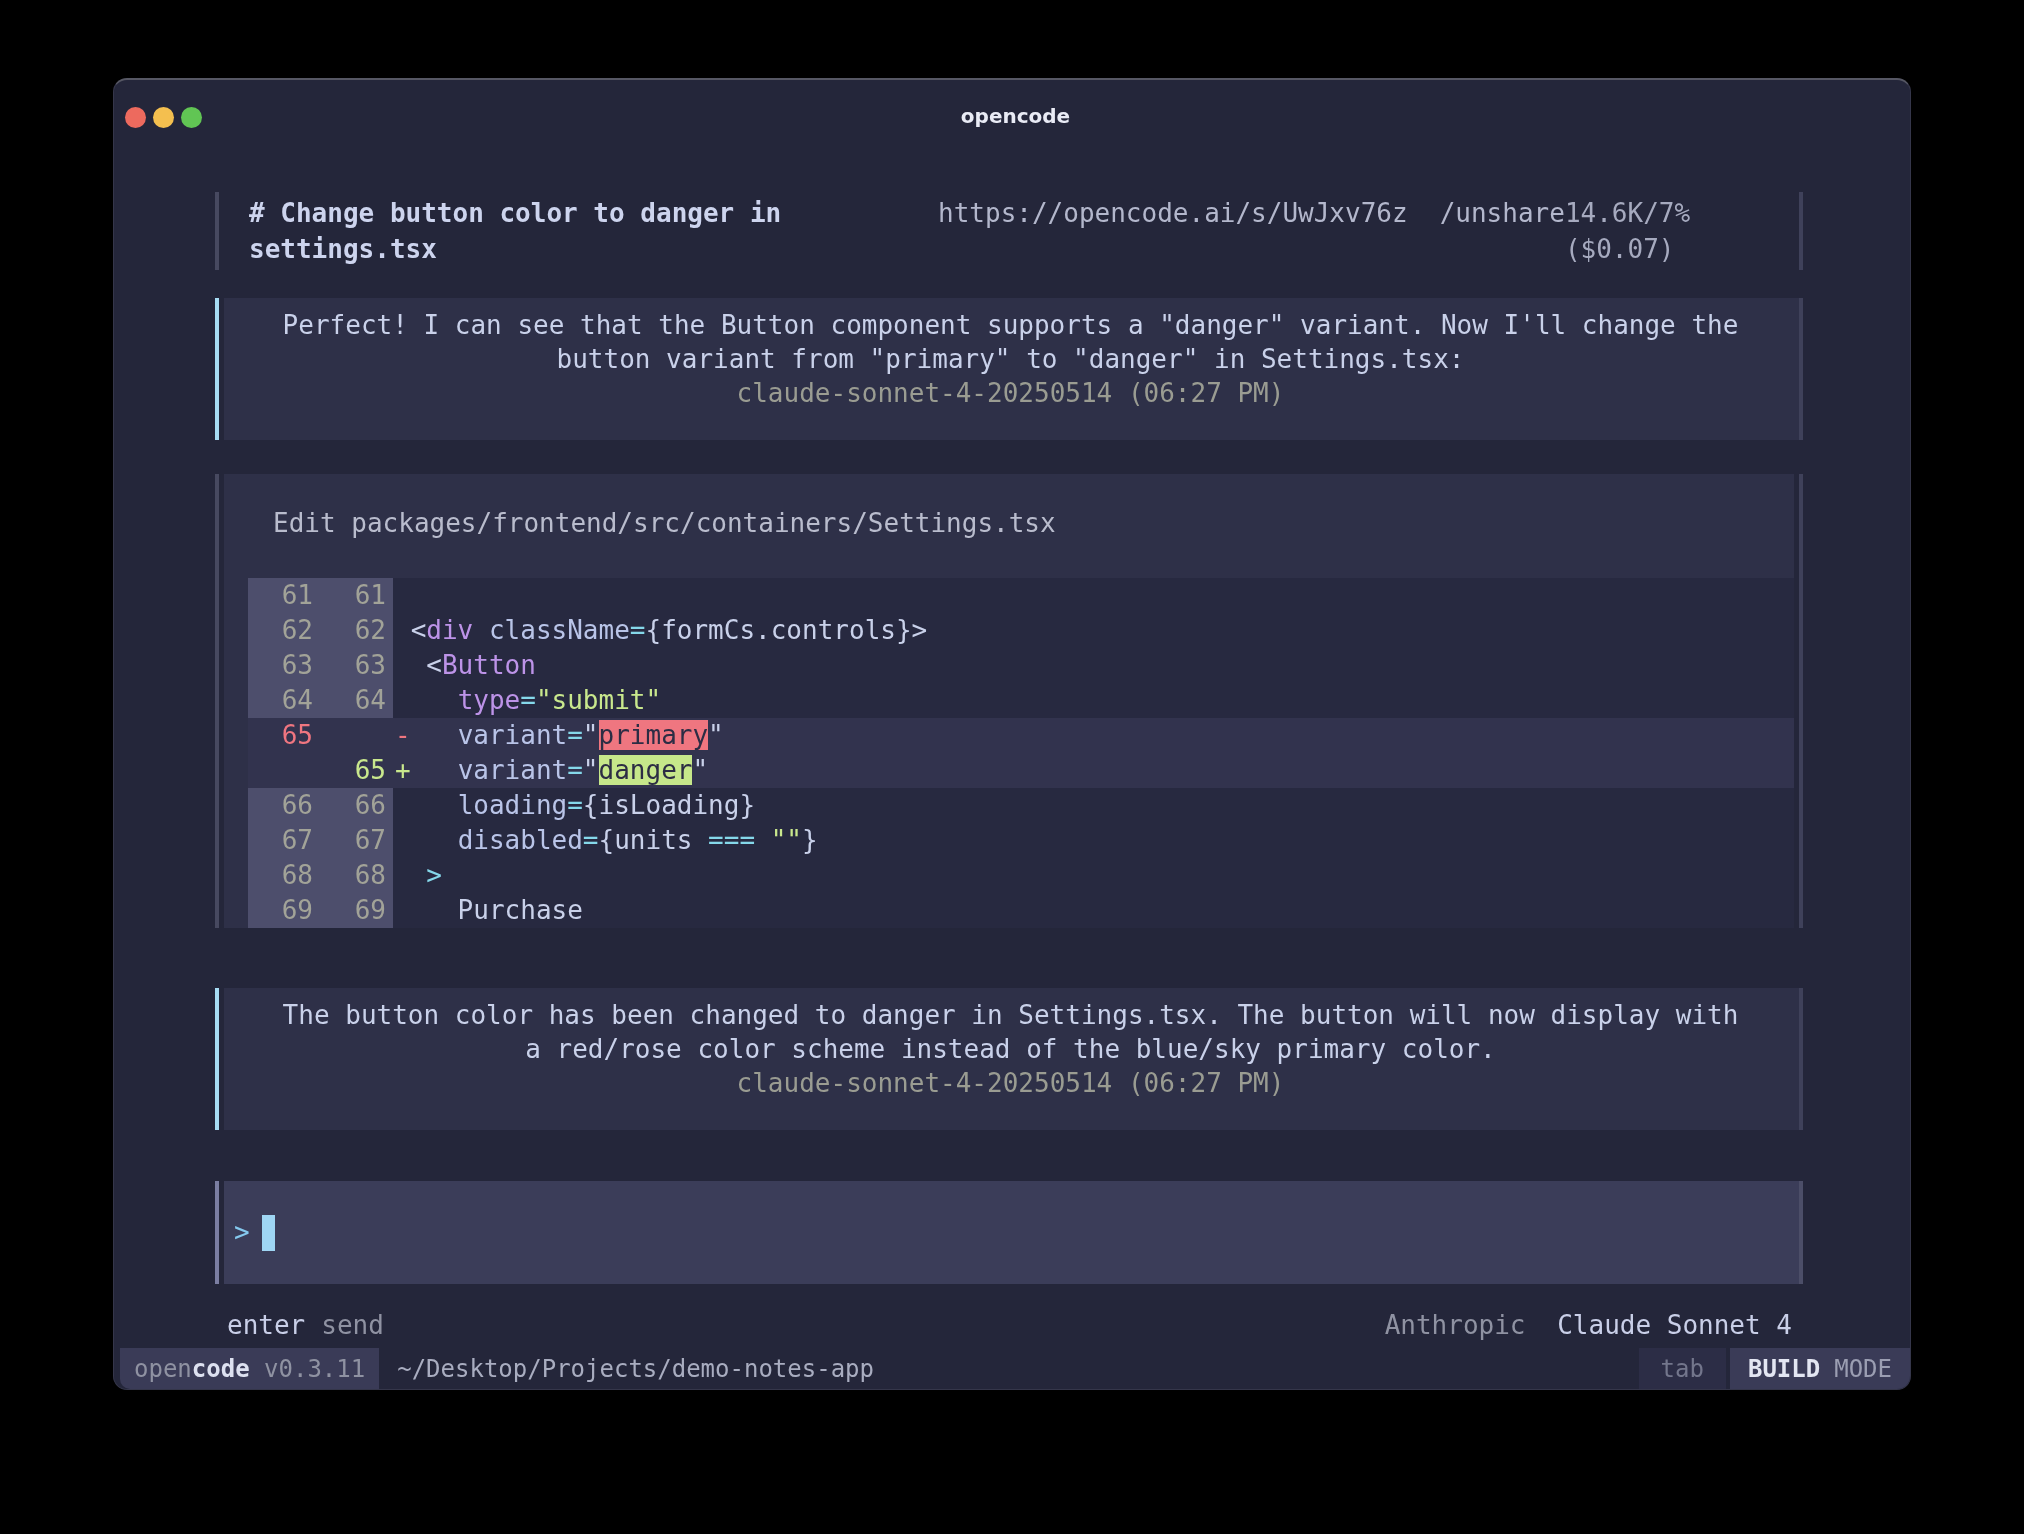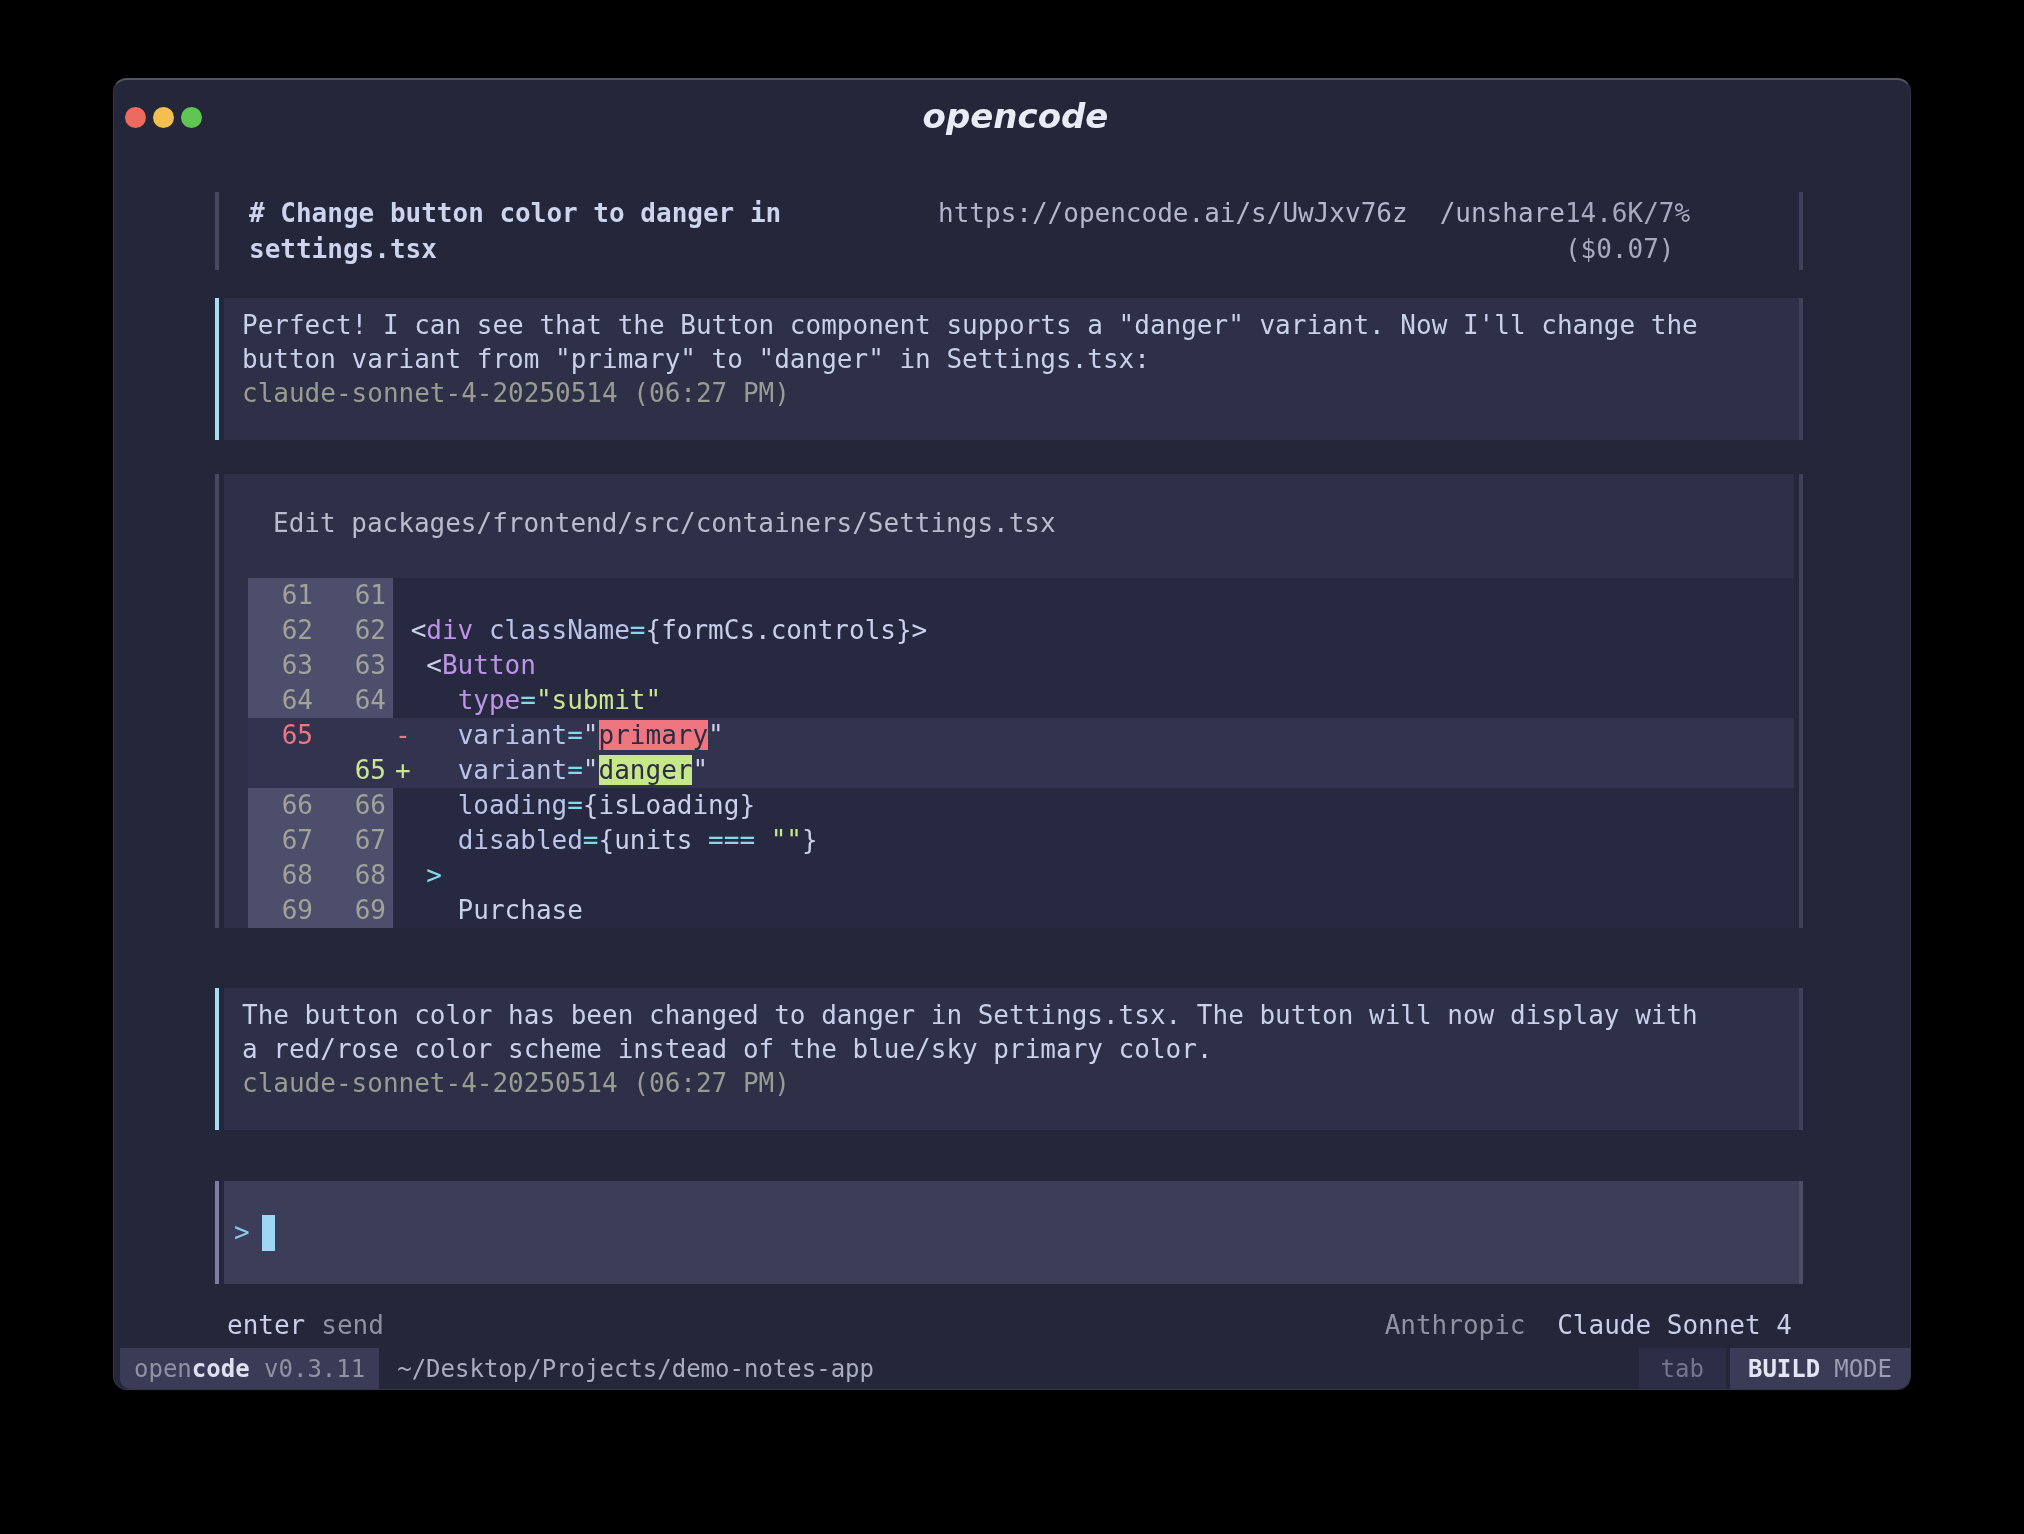--- a/index.html
+++ b/index.html
@@ -39,35 +39,35 @@
     background:var(--bg-window);border-radius:14px;overflow:hidden;
     border:1px solid #35364a;border-top:2px solid #565764;
   }
   .titlebar{position:relative;height:72px;}
   .traffic{position:absolute;left:11px;top:27px;display:flex;gap:7px;}
   .light{width:21px;height:21px;border-radius:50%;}
   .light.red{background:#ed6a5e;}
   .light.yellow{background:#f4bf4f;}
   .light.green{background:#61c554;}
   .win-title{position:absolute;left:7px;right:0;top:0;height:72px;display:flex;align-items:center;justify-content:center;
-    font-family:"DejaVu Sans","Liberation Sans",sans-serif;font-weight:bold;font-size:34px;color:var(--title-text);font-style:italic;}
+    font-family:"DejaVu Sans","Liberation Sans",sans-serif;font-weight:bold;font-size:20px;color:var(--title-text);}
 
   .content{margin:0 107px 0 101px;}
 
   
   .hdr{margin-top:40px;height:78px;border-left:4px solid var(--border-l);border-right:4px solid var(--border-r);
     padding:3px 0 0 30px;display:flex;}
   .hdr-row{height:36px;line-height:36px;display:flex;}
   .hdr-title{font-weight:bold;color:#cdd4ee;}
   .hdr-url{color:var(--text-muted);}
   .hdr-unshare{color:var(--text-muted);margin-left:32px;}
   .hdr-stats{margin-left:auto;color:#a6aabf;padding-right:42px;}
 
   
-  .message{border-left:4px solid var(--accent);display:flex;}
+  .message{border-left:4px solid var(--accent);display:flex;text-align:center;}
   .msg-inner{margin-left:5px;background:var(--bg-block);flex:1;padding:10px 20px 30px 18px;border-right:4px solid var(--border-r);}
   .msg-line{line-height:34px;white-space:pre;}
   .msg-meta{line-height:34px;color:var(--text-meta);white-space:pre;}
   .m1{margin-top:28px;}
   .m2{margin-top:60px;}
 
   
   .diff{margin-top:34px;border-left:4px solid var(--border-l);border-right:4px solid var(--border-r);display:flex;}
   .diff-inner{margin:0 5px;background:var(--bg-block);flex:1;padding-top:36px;padding-left:24px;}
   .diff-title{line-height:26px;padding-left:25px;color:#b9bccd;white-space:pre;}

